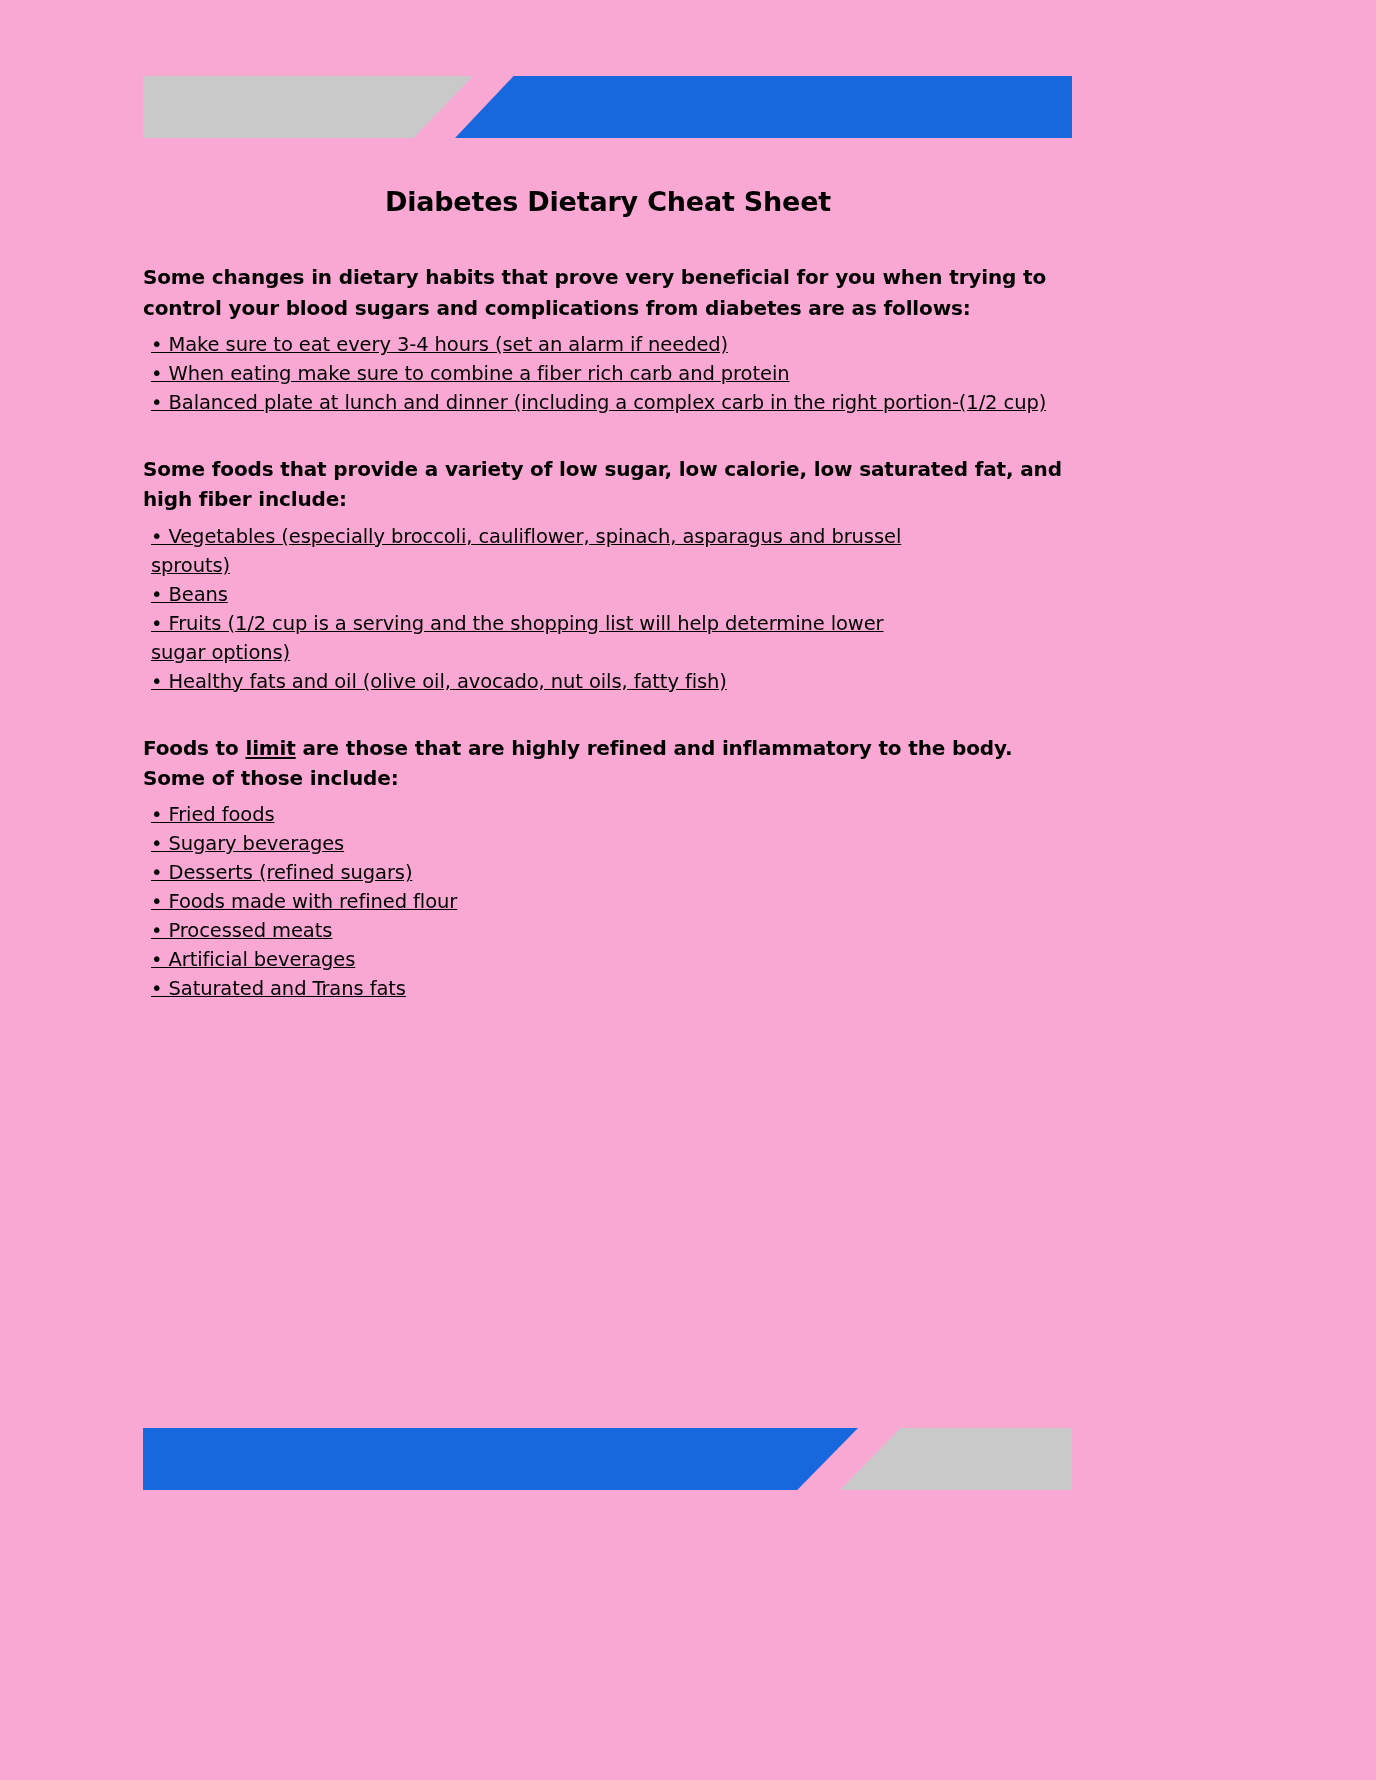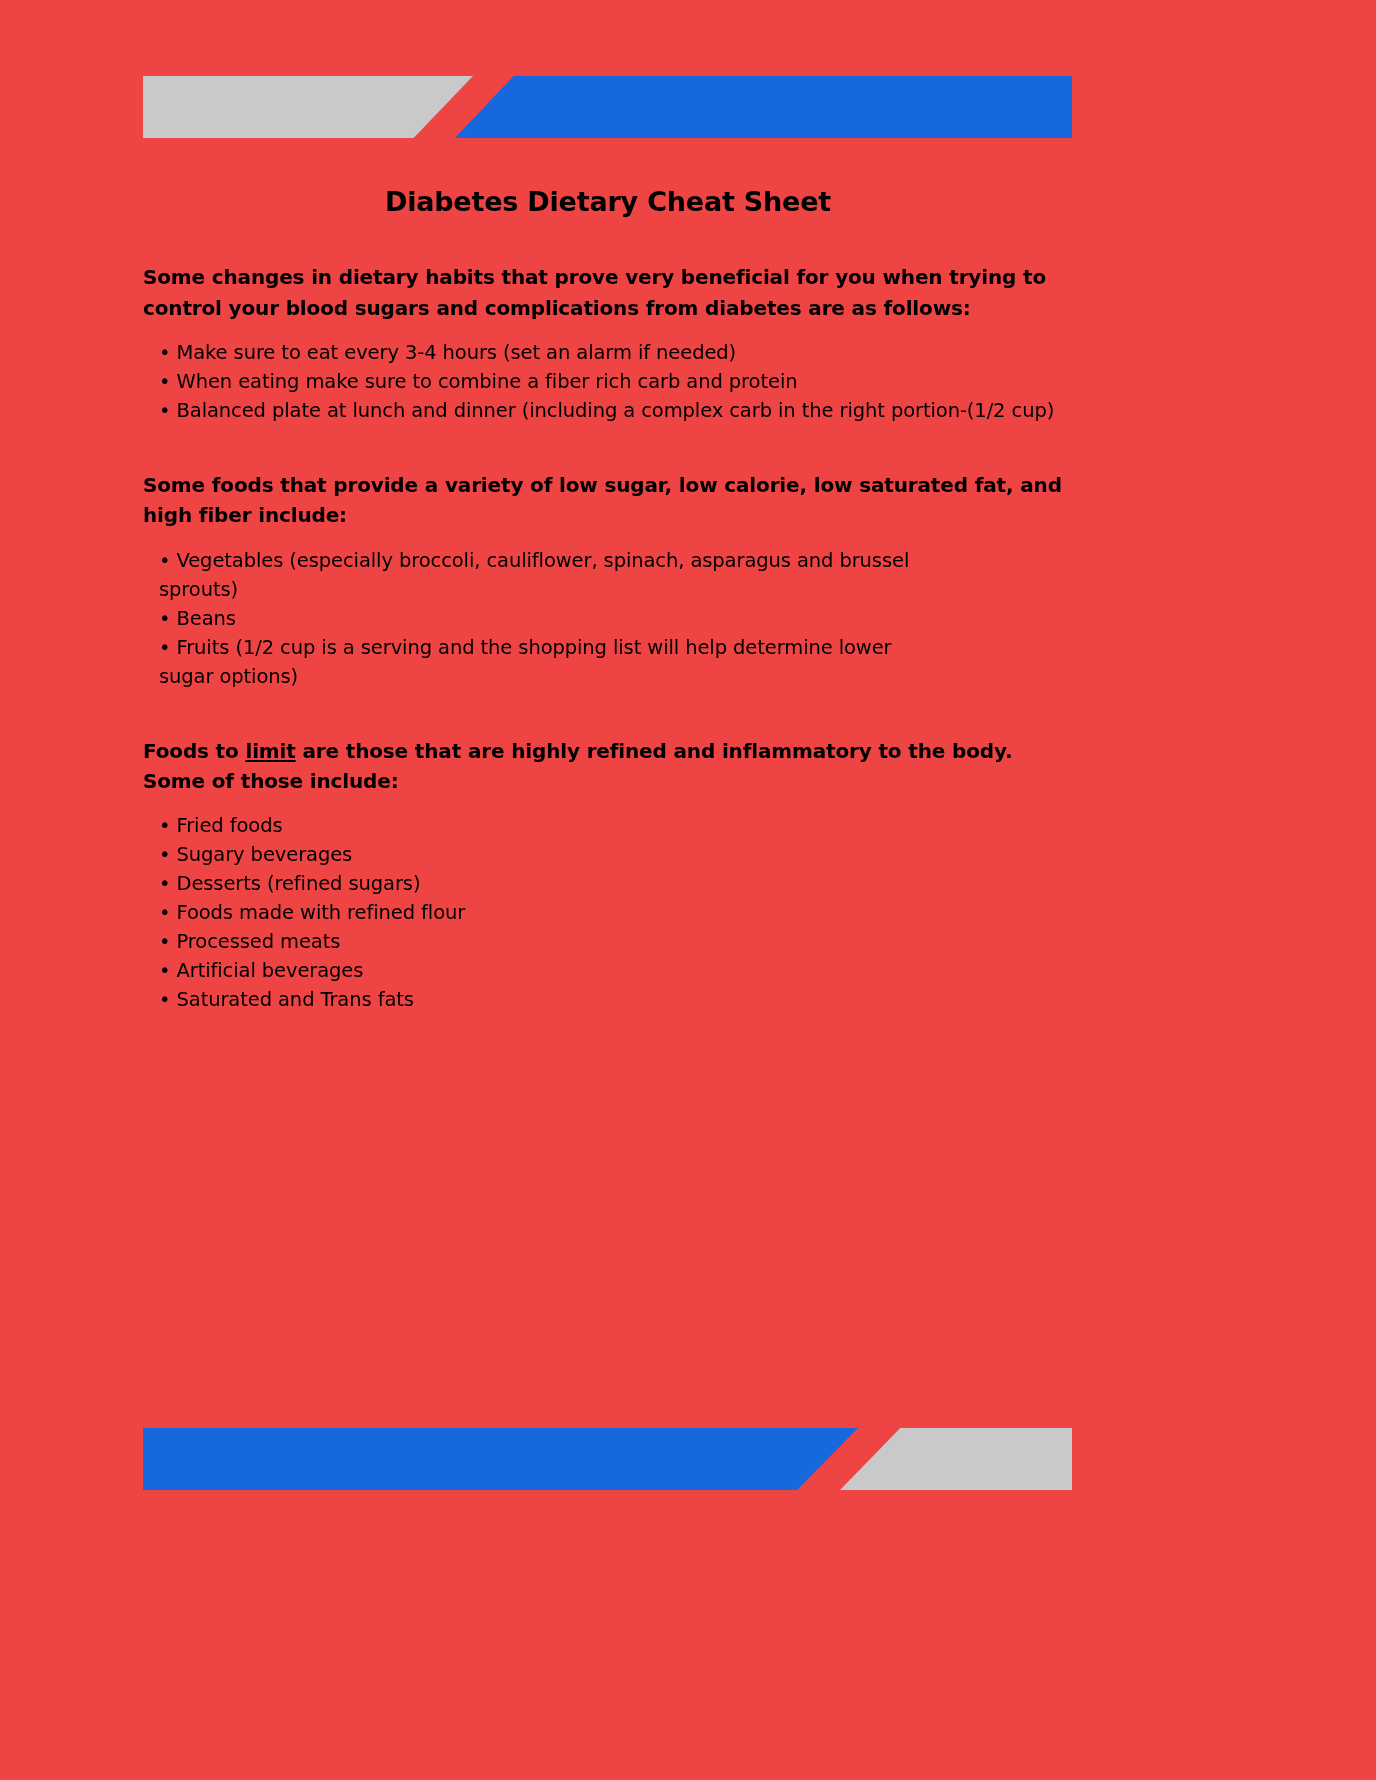--- a/index.html
+++ b/index.html
@@ -11,21 +11,21 @@
     width: 1376px;
     height: 1780px;
     position: relative;
     font-family: "DejaVu Sans", sans-serif;
     overflow: hidden;
   }
 
   .page {
     position: absolute;
     inset: 0;
-    background: #ef4444;
+    background: #f9a8d4;
   }
 
   
   .banner {
     position: absolute;
     left: 0;
     width: 1376px;
     height: 62px;
   }
   .banner-top { top: 76px; }
@@ -94,22 +94,23 @@
     margin: 0 0 0 0;
     max-width: 928px;
   }
   .section-heading u {
     text-decoration: underline;
     text-underline-offset: 2px;
   }
 
   .bullets {
     list-style: none;
-    margin: 16px;
+    margin: 8px;
     padding: 0;
+    text-decoration: underline;
   }
   .bullets li {
     font-size: 19.5px;
     font-weight: normal;
     line-height: 1.485;
     letter-spacing: -0.1px;
     white-space: pre-wrap;
   }
 
   .gap { height: 28px; }
@@ -140,20 +141,21 @@
     <div class="gap"></div>
 
     <div class="section">
       <p class="section-heading">Some foods that provide a variety of low sugar, low calorie, low saturated fat, and high fiber include:</p>
       <ul class="bullets">
         <li>• Vegetables (especially broccoli, cauliflower, spinach, asparagus and brussel
 sprouts)</li>
         <li>• Beans</li>
         <li>• Fruits (1/2 cup is a serving and the shopping list will help determine lower
 sugar options)</li>
+        <li>• Healthy fats and oil (olive oil, avocado, nut oils, fatty fish)</li>
       </ul>
     </div>
 
     <div class="gap"></div>
 
     <div class="section">
       <p class="section-heading"><span>Foods to </span><u>limit</u><span> are those that are highly refined and inflammatory to the body. Some of those include:</span></p>
       <ul class="bullets">
         <li>• Fried foods</li>
         <li>• Sugary beverages</li>

